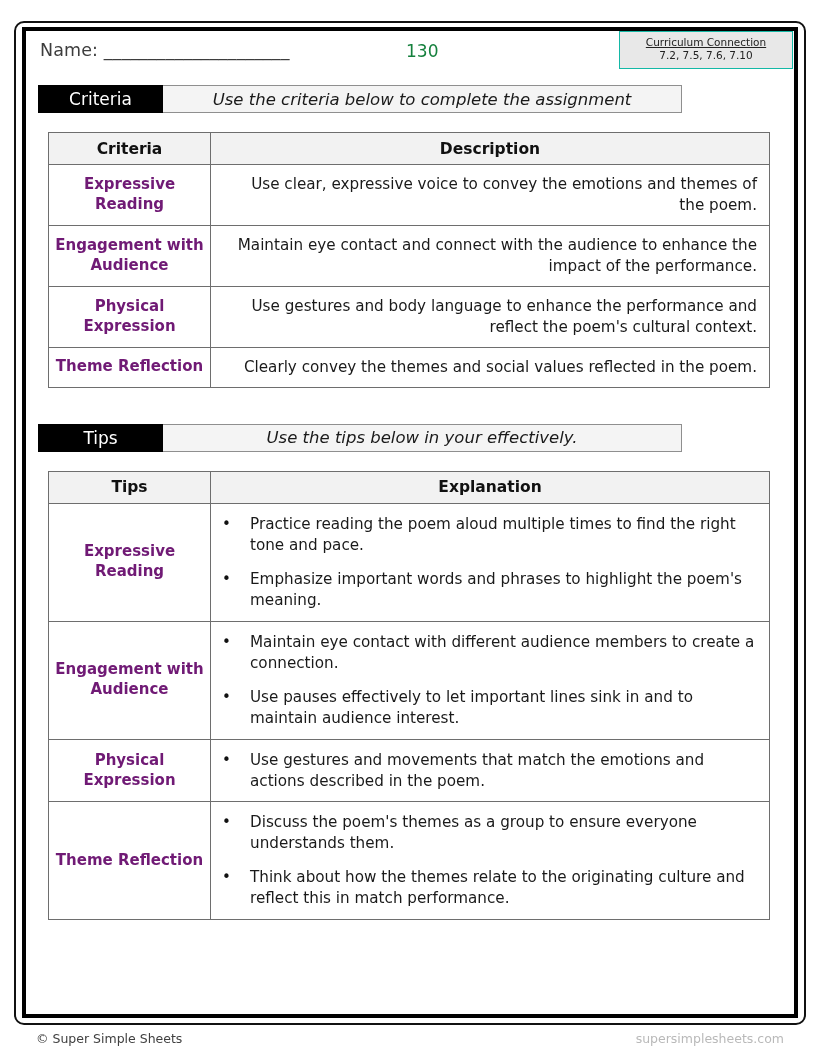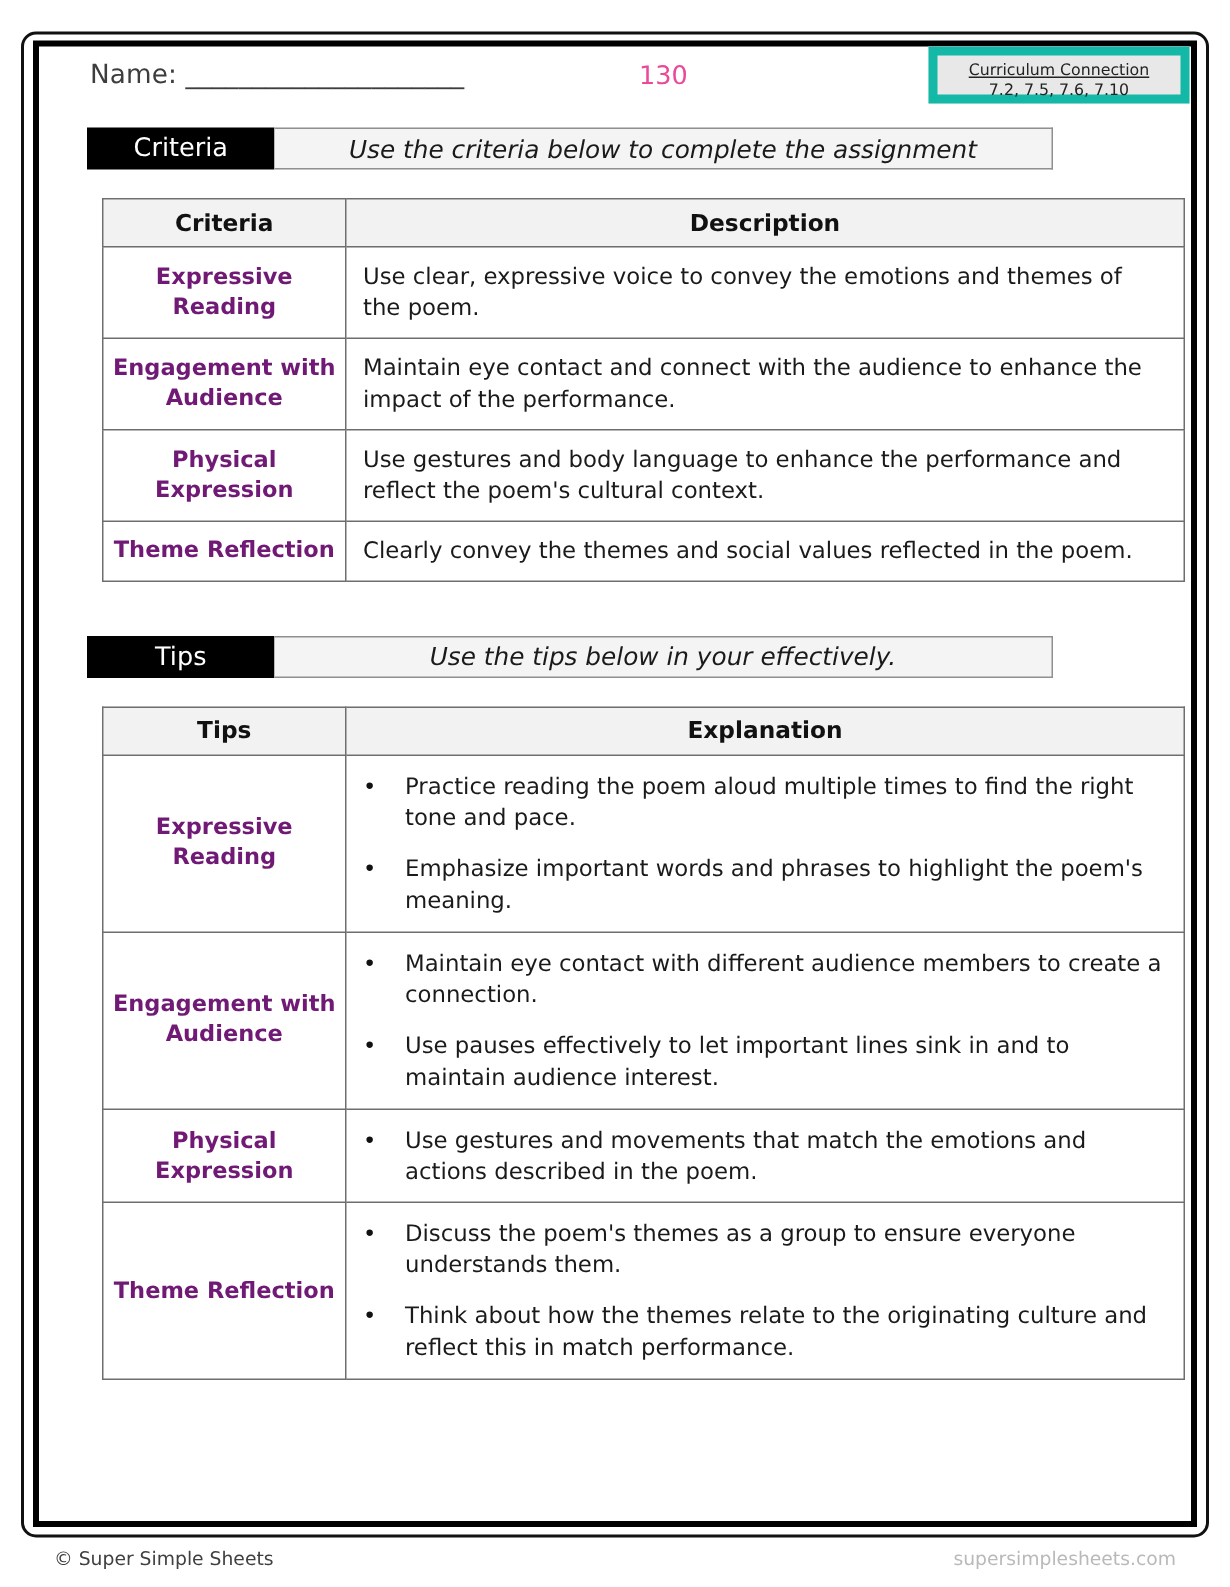--- a/index.html
+++ b/index.html
@@ -39,21 +39,20 @@
     background: #fff;
   }
 
   .content {
     position: absolute;
     left: 26px;
     top: 31px;
     width: 768px;
     height: 822px;
     box-sizing: border-box;
-    padding-left: 20px;
   }
 
   
   .topbar {
     position: relative;
     height: 54px;
   }
   .name-line {
     position: absolute;
     left: 14px;
@@ -61,30 +60,30 @@
     font-size: 17.5px;
     color: #3d3d3d;
     letter-spacing: .1px;
     white-space: nowrap;
   }
   .page-number {
     position: absolute;
     left: 380px;
     top: 10px;
     font-size: 17px;
-    color: #ec4899;
+    color: #15803d;
   }
   .curriculum-badge {
     position: absolute;
     right: 1px;
     top: 0px;
     width: 174px;
     height: 38px;
     background: #e8e8e8;
-    border: 6px solid #14b8a6;
+    border: 1px solid #14b8a6;
     box-sizing: border-box;
     text-align: center;
     padding-top: 4px;
     line-height: 1.25;
   }
   .curriculum-badge .cc-title {
     display: block;
     font-size: 10.5px;
     color: #222;
     text-decoration: underline;
@@ -158,20 +157,21 @@
     line-height: 1.32;
     color: #701a75;
     padding: 6px 5px;
   }
   .wk-table td.desc-cell {
     font-size: 15.2px;
     line-height: 1.38;
     color: #1a1a1a;
     padding: 9px 12px 9px 11px;
     vertical-align: middle;
+    text-align: right;
   }
 
   
   ul.tip-list {
     margin: 0;
     padding: 0;
     list-style: none;
   }
   ul.tip-list li {
     position: relative;

